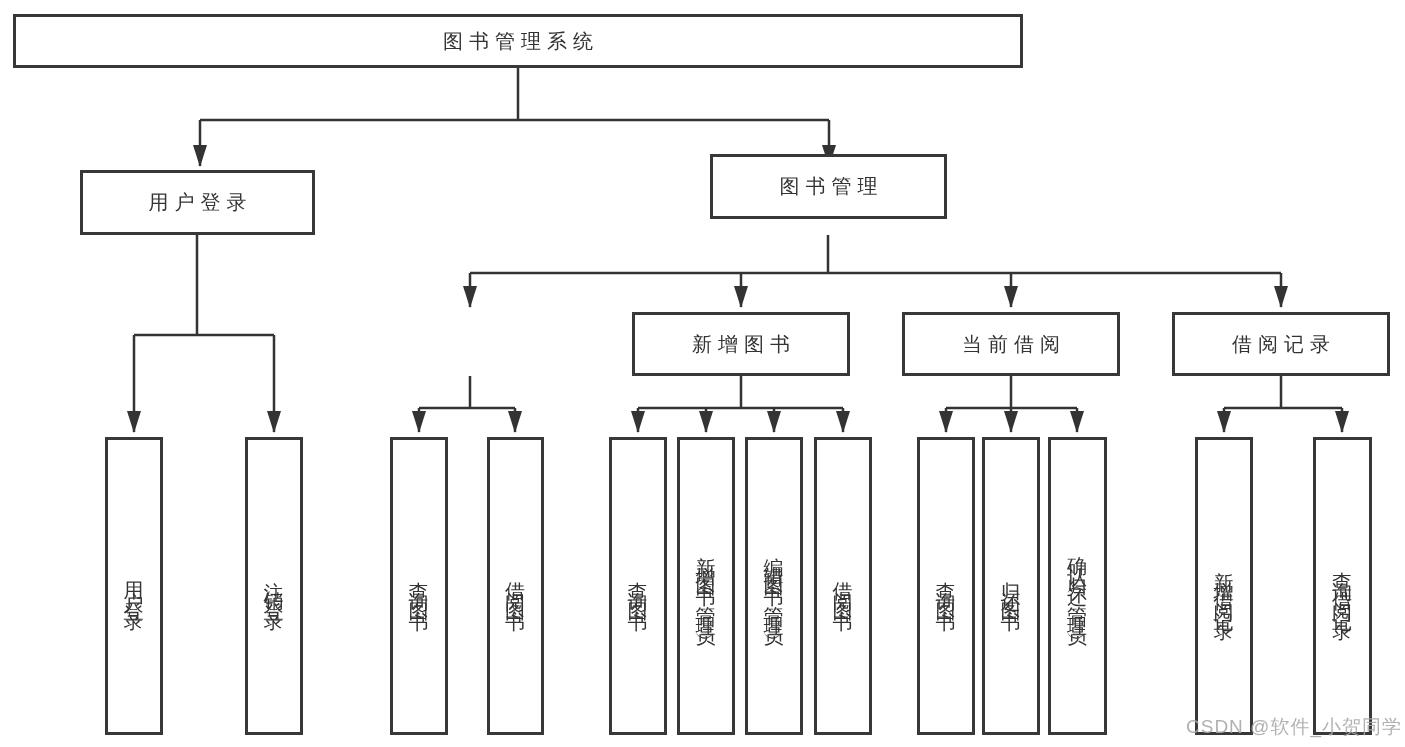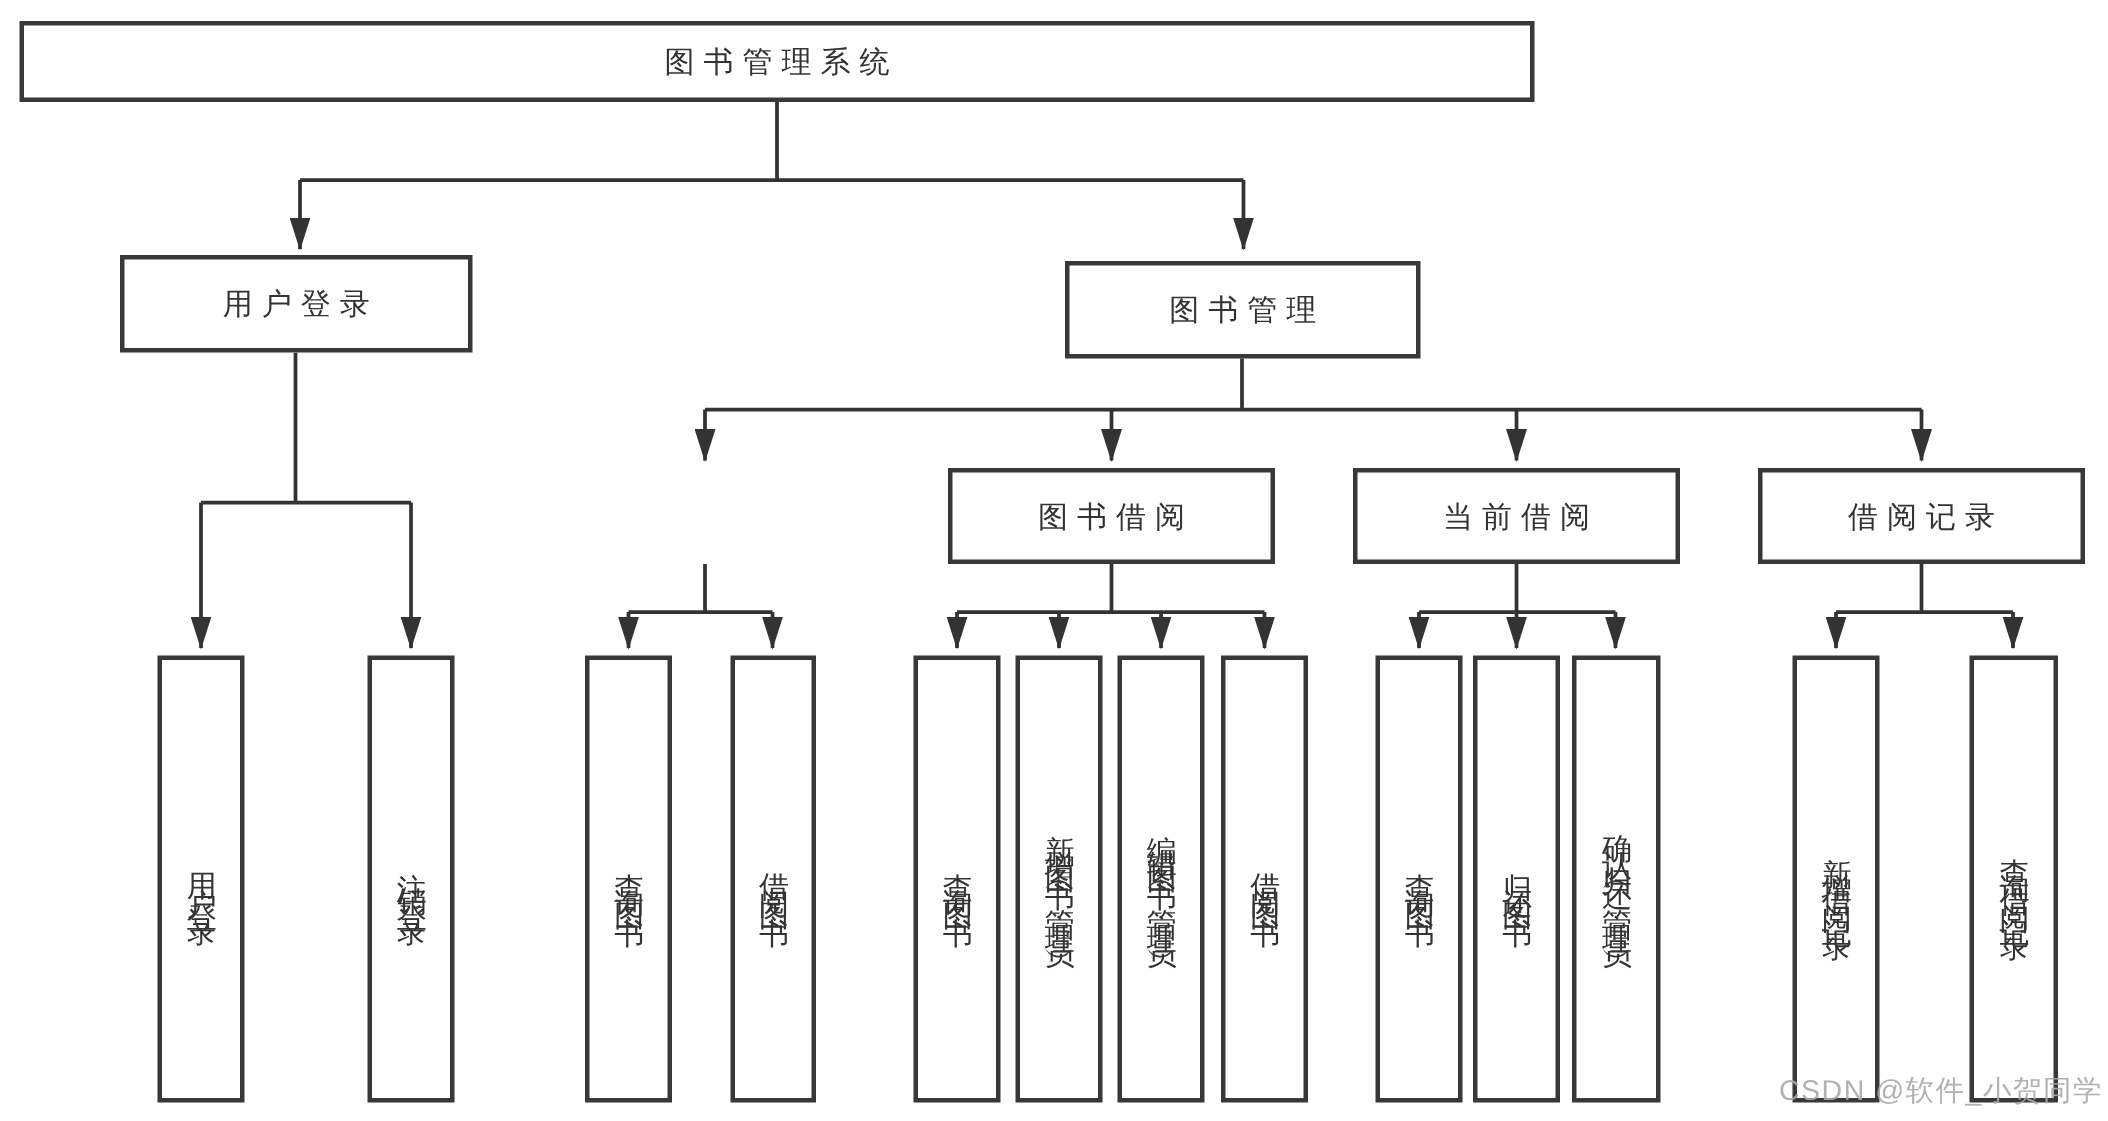--- a/index.html
+++ b/index.html
@@ -80,26 +80,26 @@
     </g>
   </svg>
 
   <div class="box h" style="left:13px;top:14px;width:1010px;height:54px">
     <span class="lbl">图书管理系统</span>
   </div>
 
   <div class="box h" style="left:80px;top:170px;width:235px;height:65px">
     <span class="lbl">用户登录</span>
   </div>
-  <div class="box h" style="left:710px;top:174px;width:237px;height:65px">
+  <div class="box h" style="left:710px;top:154px;width:237px;height:65px">
     <span class="lbl">图书管理</span>
   </div>
 
   <div class="box h" style="left:632px;top:312px;width:218px;height:64px">
-    <span class="lbl">图书借阅</span>
+    <span class="lbl">新增图书</span>
   </div>
   <div class="box h" style="left:1172px;top:312px;width:218px;height:64px">
     <span class="lbl">借阅记录</span>
   </div>
   <div class="box h" style="left:902px;top:312px;width:218px;height:64px">
     <span class="lbl">当前借阅</span>
   </div>
 
   <div class="box v" style="left:105px;top:437px;width:58px;height:298px">
     <span class="lbl">用户登录</span>

